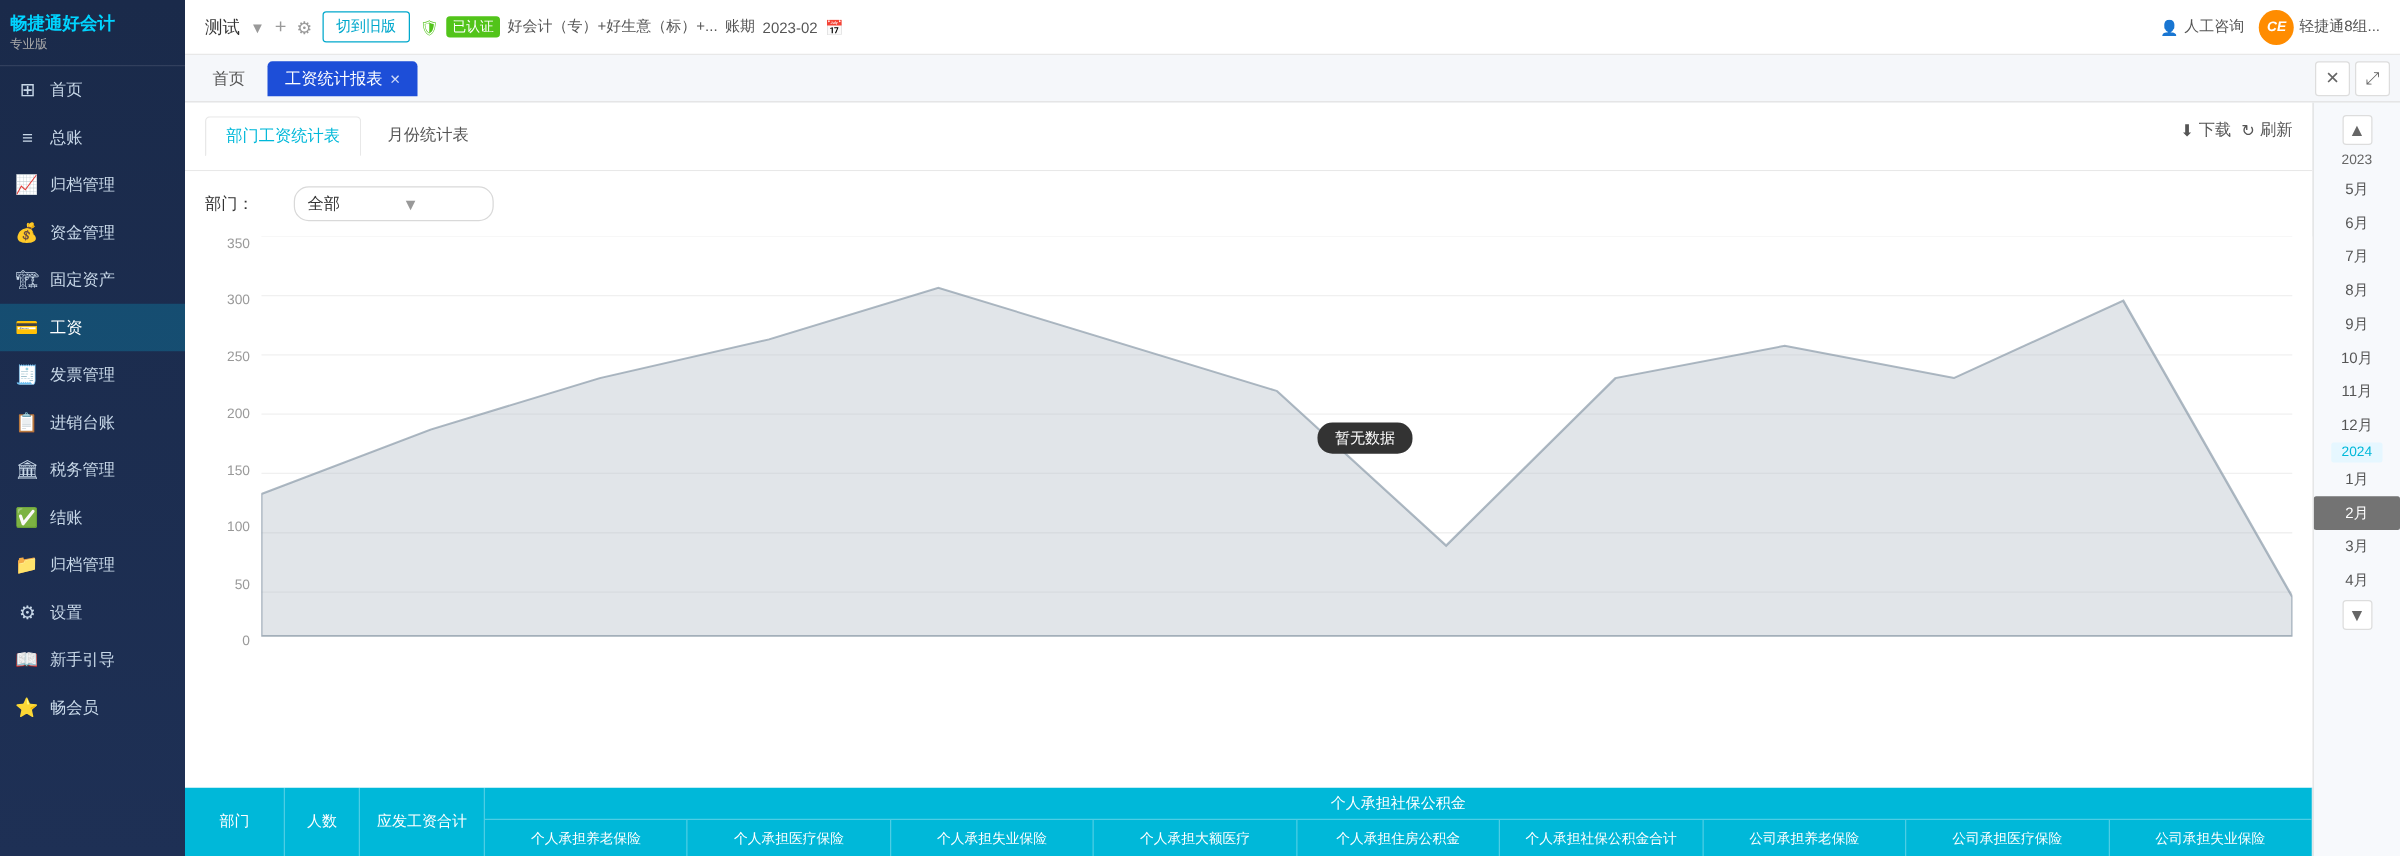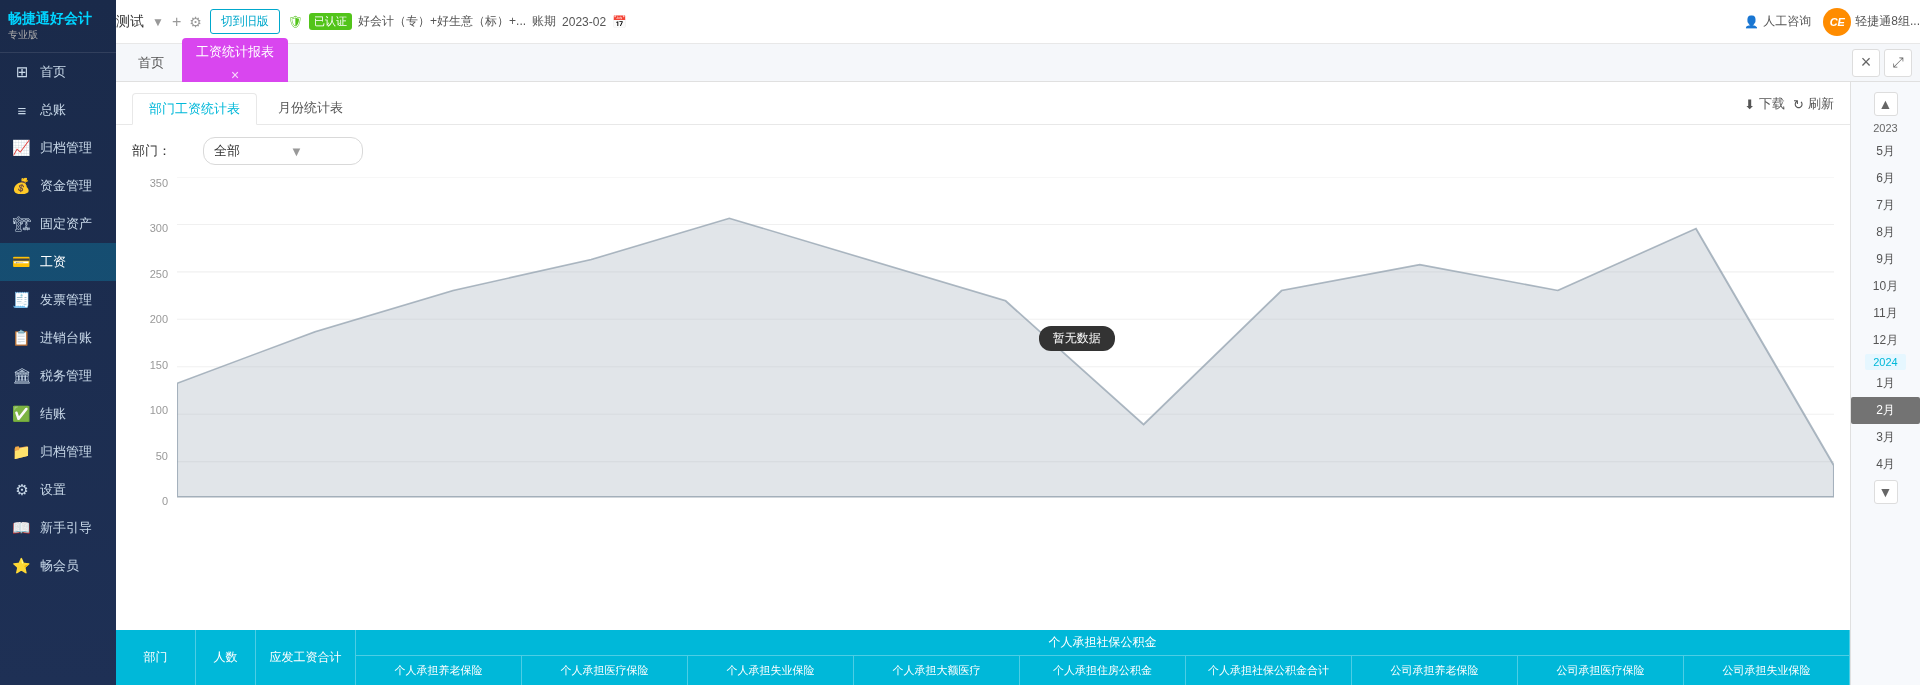--- a/index.html
+++ b/index.html
@@ -1,20 +1,20 @@
 <!DOCTYPE html>
 <html><head>
   <meta charset="utf-8">
   <style>
     * { box-sizing: border-box; margin: 0; padding: 0; }
     body { font-family: 'Microsoft YaHei', sans-serif; font-size: 13px; background: #f0f2f5; display: flex; height: 685px; overflow: hidden; }
 
     
     .sidebar {
-      width: 116px;
+      width: 148px;
       background: linear-gradient(180deg, #1a2a4a 0%, #1e3055 100%);
       display: flex;
       flex-direction: column;
       flex-shrink: 0;
       height: 685px;
     }
     .sidebar-logo {
       padding: 10px 8px;
       border-bottom: 1px solid rgba(255,255,255,0.1);
     }
@@ -46,21 +46,21 @@
       flex-direction: column;
       overflow: hidden;
     }
 
     
     .topbar {
       background: #fff;
       height: 44px;
       display: flex;
       align-items: center;
-      padding: 0 0;
+      padding: 0 16px;
       border-bottom: 1px solid #e8e8e8;
       gap: 8px;
       flex-shrink: 0;
     }
     .topbar-title { font-size: 14px; color: #333; }
     .topbar-arrow { color: #999; font-size: 12px; cursor: pointer; }
     .topbar-plus { color: #999; cursor: pointer; font-size: 16px; }
     .topbar-gear { color: #999; cursor: pointer; font-size: 14px; }
     .topbar-btn {
       border: 1px solid #00a8cc;
@@ -127,21 +127,21 @@
     .tab {
       display: flex;
       align-items: center;
       gap: 6px;
       padding: 5px 14px;
       border-radius: 4px 4px 0 0;
       cursor: pointer;
       font-size: 13px;
     }
     .tab.inactive { color: #555; background: transparent; }
-    .tab.active { background: #d946ef; color: #fff; flex-direction: column; }
+    .tab.active { background: #1d4ed8; color: #fff; }
     .tab-close { font-size: 14px; color: rgba(255,255,255,0.8); }
     .tab-panel-right {
       margin-left: auto;
       display: flex;
       align-items: center;
     }
     .panel-close-btn {
       width: 28px;
       height: 28px;
       display: flex;
@@ -180,21 +180,21 @@
       flex: 1;
       display: flex;
       flex-direction: column;
       overflow: hidden;
       background: #fff;
     }
 
     
     .sub-tabs {
       display: flex;
-      padding: 10px 16px 0;
+      padding: 10px 16px 12px;
       gap: 4px;
       border-bottom: 1px solid #e8e8e8;
       background: #fff;
       flex-shrink: 0;
     }
     .sub-tab {
       padding: 6px 16px;
       cursor: pointer;
       border-radius: 4px 4px 0 0;
       font-size: 13px;

